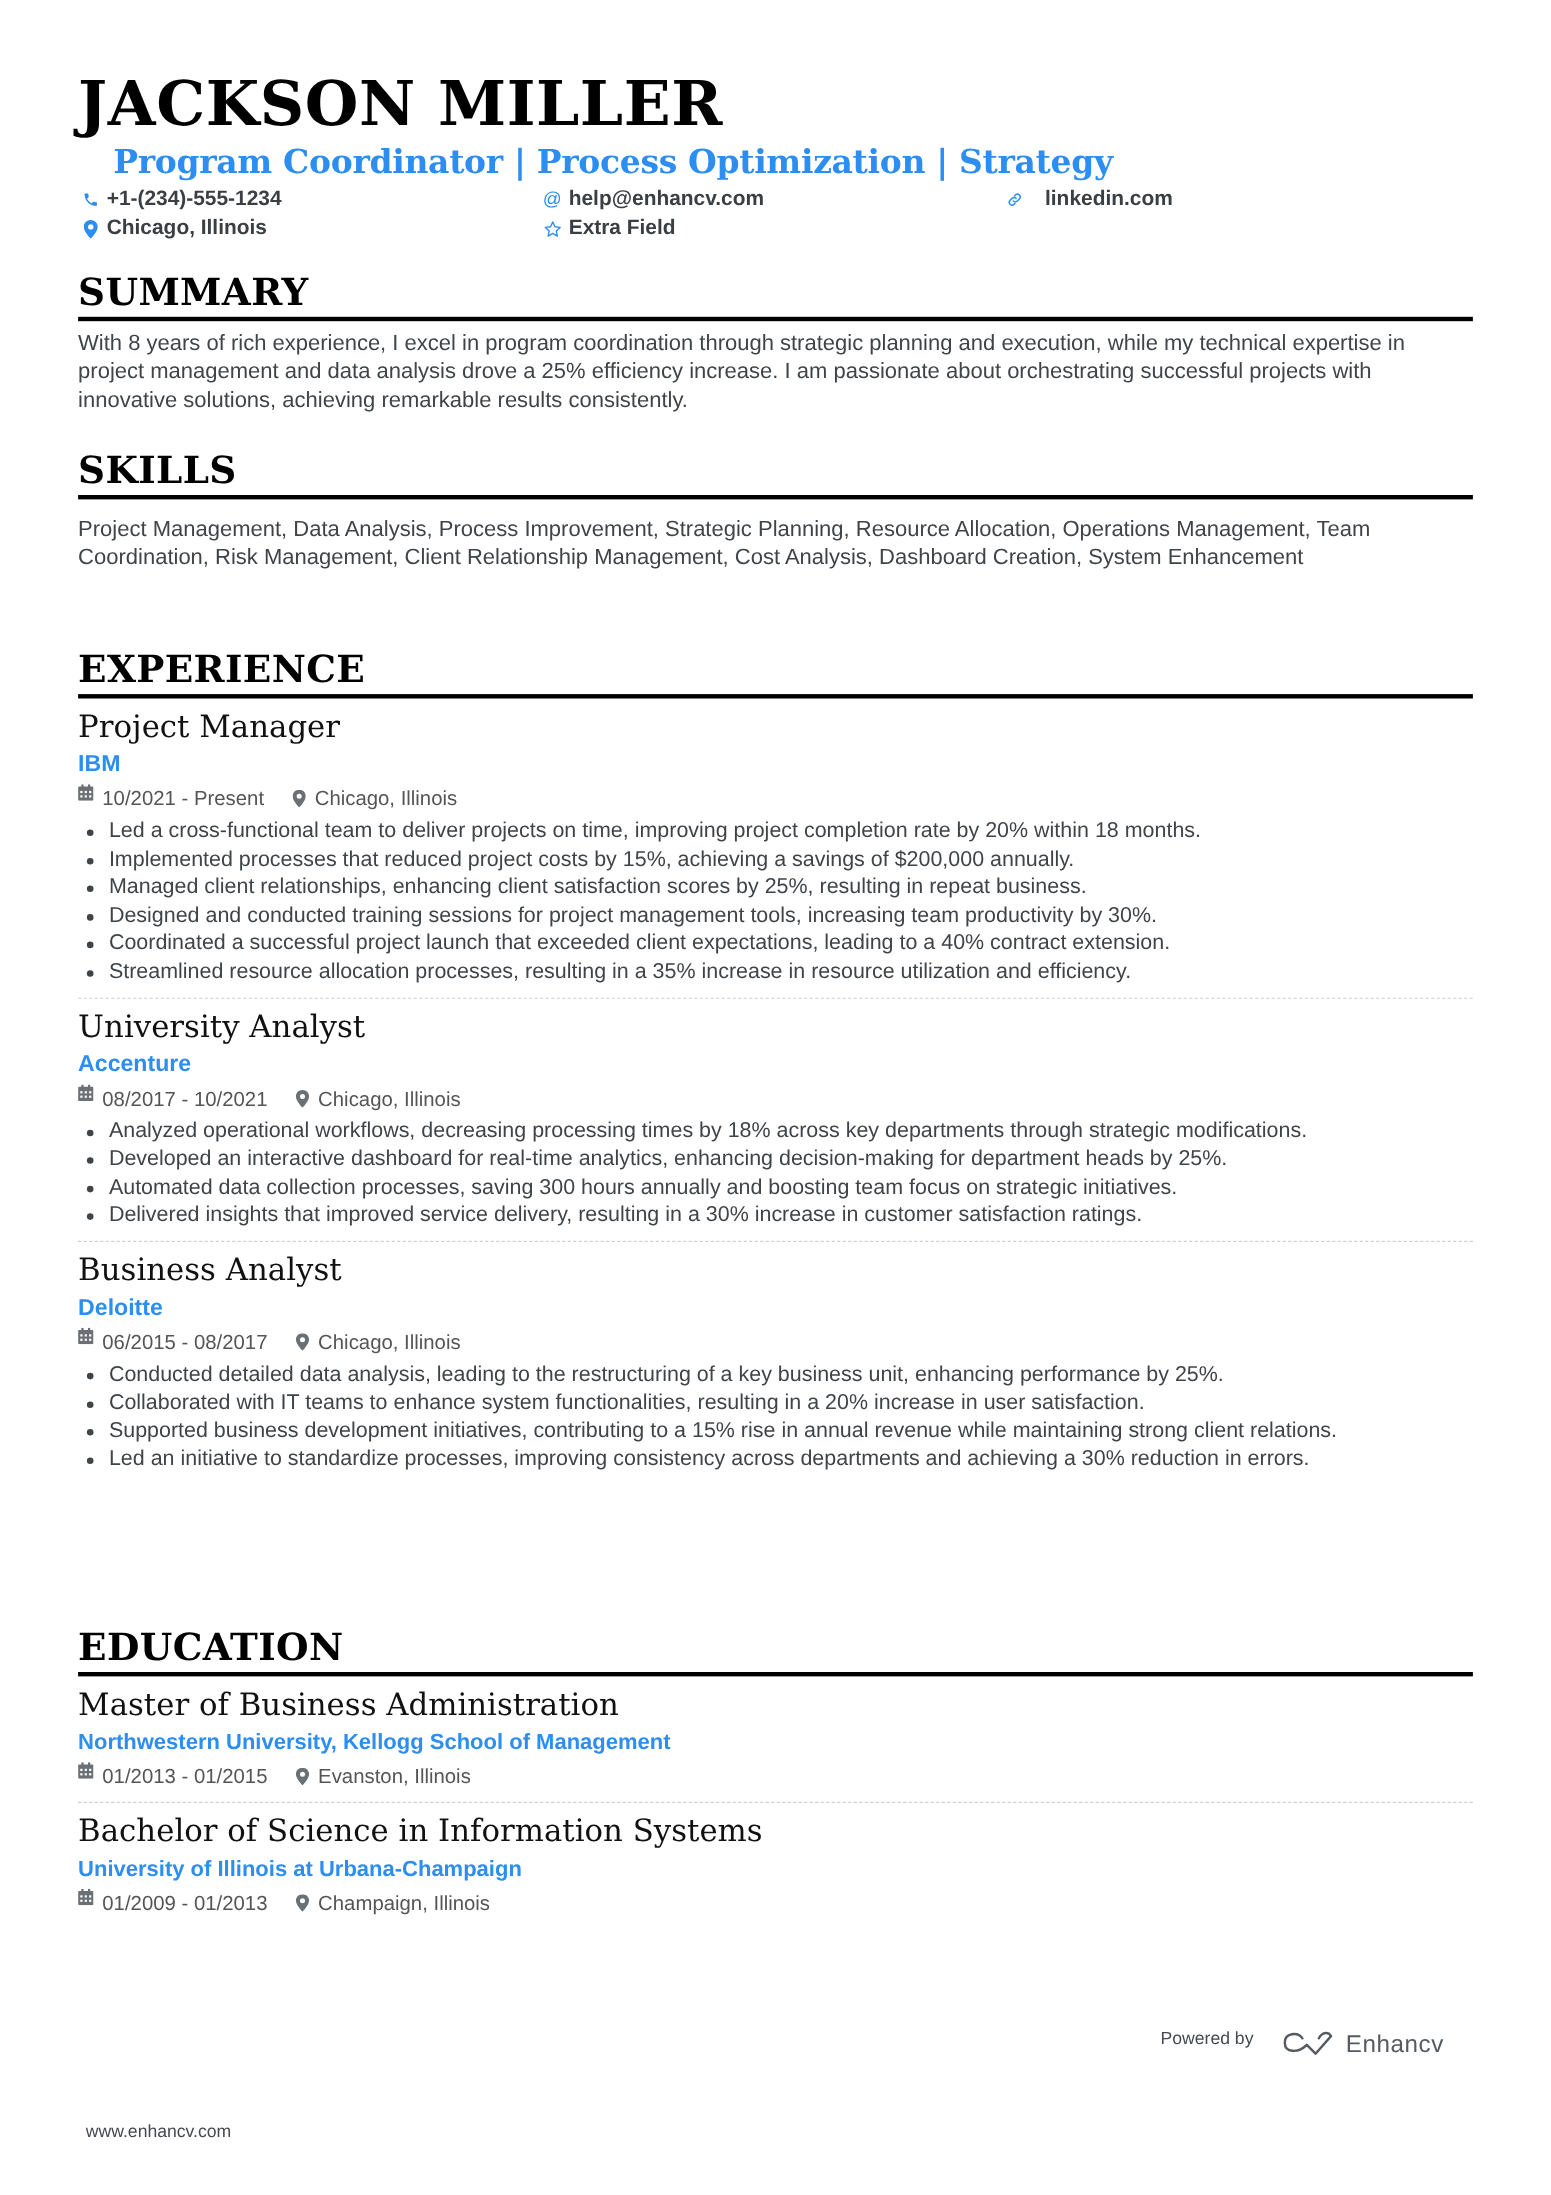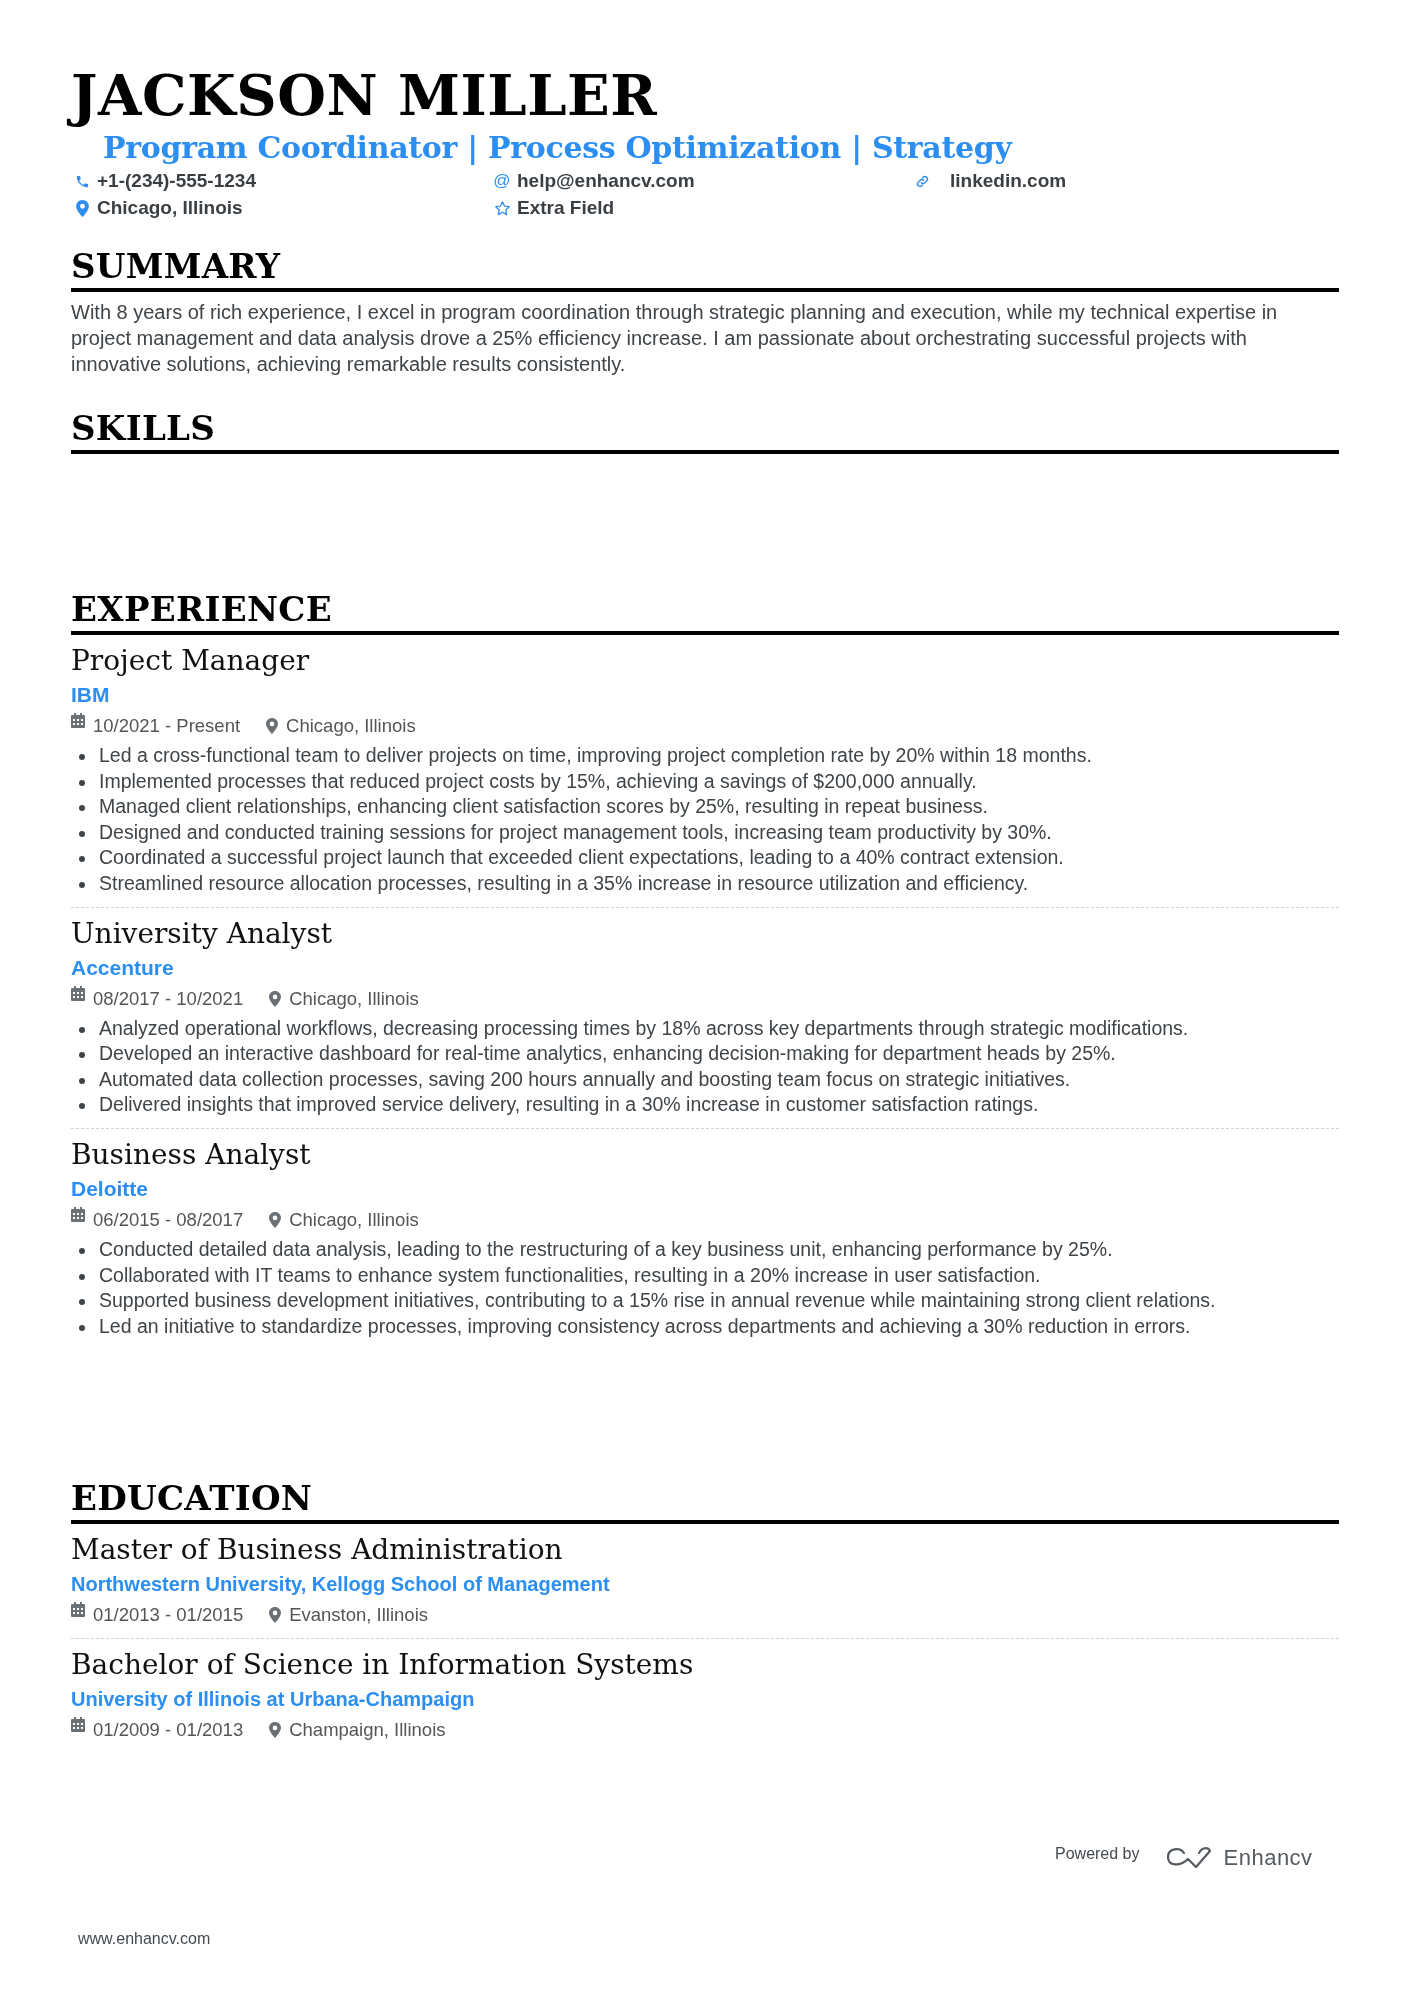--- a/index.html
+++ b/index.html
@@ -78,20 +78,21 @@
 
   <div class="section" style="top:246px;">
     <div class="sec-title">SUMMARY</div>
     <div class="sec-rule"></div>
     <div class="para" style="margin-top:7px;">With 8 years of rich experience, I excel in program coordination through strategic planning and execution, while my technical expertise in project management and data analysis drove a 25% efficiency increase. I am passionate about orchestrating successful projects with innovative solutions, achieving remarkable results consistently.</div>
   </div>
 
   <div class="section" style="top:408px;">
     <div class="sec-title">SKILLS</div>
     <div class="sec-rule"></div>
+    <div class="para" style="margin-top:14px;">Project Management, Data Analysis, Process Improvement, Strategic Planning, Resource Allocation, Operations Management, Team Coordination, Risk Management, Client Relationship Management, Cost Analysis, Dashboard Creation, System Enhancement</div>
   </div>
 
   <div class="section" style="top:589px;">
     <div class="sec-title">EXPERIENCE</div>
     <div class="sec-rule"></div>
 
     <div class="job" style="margin-top:8px;">
       <div class="job-title">Project Manager</div>
       <div class="company">IBM</div>
       <div class="meta">
@@ -156,21 +157,21 @@
             <svg width="12" height="16" viewBox="0 0 12 16">
                 <path fill="#6b7075" d="M6 0C2.7 0 0 2.6 0 5.8 0 10 6 16 6 16s6-6 6-10.2C12 2.6 9.3 0 6 0zm0 8.2a2.3 2.3 0 1 1 0-4.6 2.3 2.3 0 0 1 0 4.6z"></path>
               </svg>
           </span>
           <span>Chicago, Illinois</span>
         </span>
       </div>
       <ul class="bullets">
         <li>Analyzed operational workflows, decreasing processing times by 18% across key departments through strategic modifications.</li>
         <li>Developed an interactive dashboard for real-time analytics, enhancing decision-making for department heads by 25%.</li>
-        <li>Automated data collection processes, saving 200 hours annually and boosting team focus on strategic initiatives.</li>
+        <li>Automated data collection processes, saving 300 hours annually and boosting team focus on strategic initiatives.</li>
         <li>Delivered insights that improved service delivery, resulting in a 30% increase in customer satisfaction ratings.</li>
       </ul>
     </div>
     <div class="dash"></div>
 
     <div class="job">
       <div class="job-title">Business Analyst</div>
       <div class="company">Deloitte</div>
       <div class="meta">
         <span class="ic">

